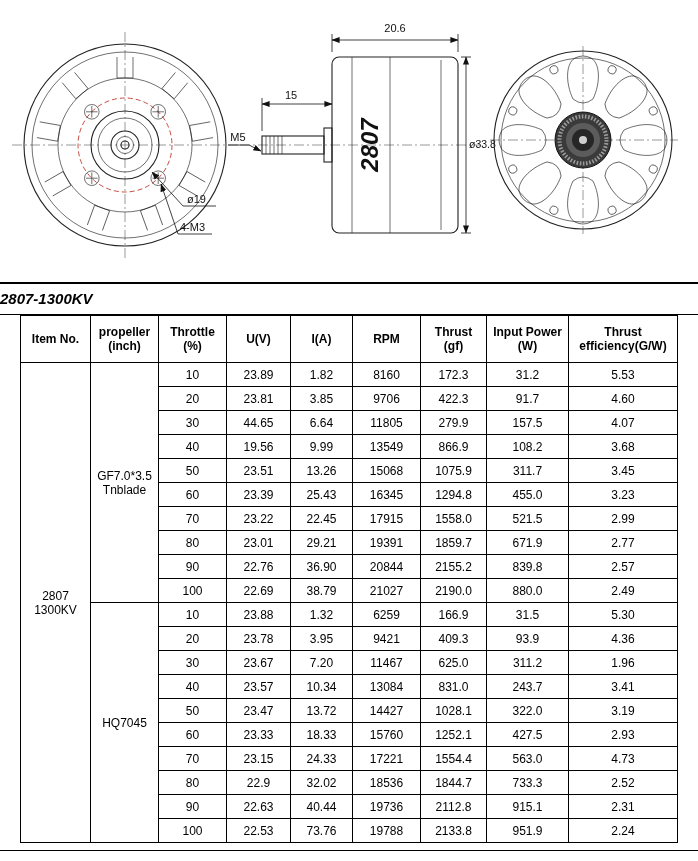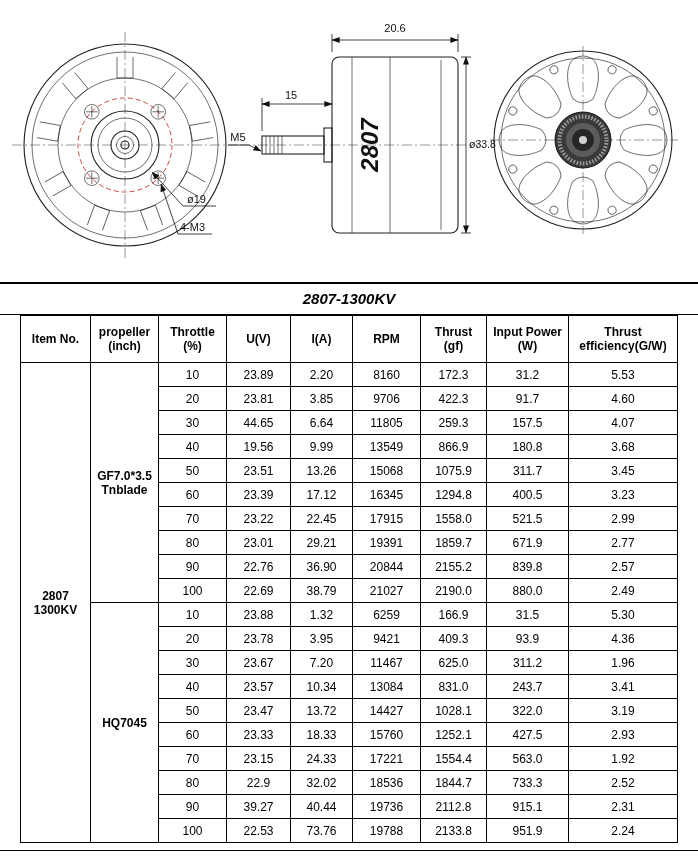--- a/index.html
+++ b/index.html
@@ -17,21 +17,20 @@
   .red  { fill:none; stroke:#c0392b; stroke-width:0.9; stroke-dasharray:5 3; }
   .dim  { fill:none; stroke:#111; stroke-width:0.8; }
   .dtxt { font-family:"Liberation Sans", sans-serif; font-size:11px; fill:#111; }
   .dtxt-sm { font-family:"Liberation Sans", sans-serif; font-size:10.5px; fill:#111; }
   .model-txt { font-family:"Liberation Sans", sans-serif; font-size:24px; font-weight:bold; font-style:italic; fill:#111; }
 
   
   .title-band {
     border-top:2px solid #000;
     border-bottom:1.5px solid #000;
-    text-align:center;
     font-weight:bold; font-style:italic;
     font-size:15px;
     padding:6px 0 7px 0;
   }
 
   
   .table-wrap { padding:0 20px; }
   table.spec {
     width:658px;
     border-collapse:collapse;
@@ -44,21 +43,21 @@
     vertical-align:middle;
     padding:0 2px;
   }
   table.spec th {
     font-weight:bold;
     white-space:pre-line;
     height:46px;
     font-size:12px;
   }
   table.spec td { height:23px; }
-  td.pre { white-space:pre-line;font-weight:bold; }
+  td.pre { white-space:pre-line; }
 
   .bottom-rule {
     border-top:1.5px solid #000;
     margin-top:7px;
     height:0;
   }
 </style>
 </head>
 <body>
 
@@ -220,69 +219,69 @@
         </tr>
     </thead>
     <tbody>
         <tr>
           <td rowspan="20" class="pre">2807
 1300KV</td>
           <td rowspan="10" class="pre">GF7.0*3.5
 Tnblade</td>
           <td>10</td>
           <td>23.89</td>
-          <td>2.20</td>
+          <td>1.82</td>
           <td>8160</td>
           <td>172.3</td>
           <td>31.2</td>
           <td>5.53</td>
         </tr>
         <tr>
           <td>20</td>
           <td>23.81</td>
           <td>3.85</td>
           <td>9706</td>
           <td>422.3</td>
           <td>91.7</td>
           <td>4.60</td>
         </tr>
         <tr>
           <td>30</td>
           <td>44.65</td>
           <td>6.64</td>
           <td>11805</td>
-          <td>259.3</td>
+          <td>279.9</td>
           <td>157.5</td>
           <td>4.07</td>
         </tr>
         <tr>
           <td>40</td>
           <td>19.56</td>
           <td>9.99</td>
           <td>13549</td>
           <td>866.9</td>
-          <td>180.8</td>
+          <td>108.2</td>
           <td>3.68</td>
         </tr>
         <tr>
           <td>50</td>
           <td>23.51</td>
           <td>13.26</td>
           <td>15068</td>
           <td>1075.9</td>
           <td>311.7</td>
           <td>3.45</td>
         </tr>
         <tr>
           <td>60</td>
           <td>23.39</td>
-          <td>17.12</td>
+          <td>25.43</td>
           <td>16345</td>
           <td>1294.8</td>
-          <td>400.5</td>
+          <td>455.0</td>
           <td>3.23</td>
         </tr>
         <tr>
           <td>70</td>
           <td>23.22</td>
           <td>22.45</td>
           <td>17915</td>
           <td>1558.0</td>
           <td>521.5</td>
           <td>2.99</td>
@@ -369,34 +368,34 @@
           <td>427.5</td>
           <td>2.93</td>
         </tr>
         <tr>
           <td>70</td>
           <td>23.15</td>
           <td>24.33</td>
           <td>17221</td>
           <td>1554.4</td>
           <td>563.0</td>
-          <td>1.92</td>
+          <td>4.73</td>
         </tr>
         <tr>
           <td>80</td>
           <td>22.9</td>
           <td>32.02</td>
           <td>18536</td>
           <td>1844.7</td>
           <td>733.3</td>
           <td>2.52</td>
         </tr>
         <tr>
           <td>90</td>
-          <td>39.27</td>
+          <td>22.63</td>
           <td>40.44</td>
           <td>19736</td>
           <td>2112.8</td>
           <td>915.1</td>
           <td>2.31</td>
         </tr>
         <tr>
           <td>100</td>
           <td>22.53</td>
           <td>73.76</td>

